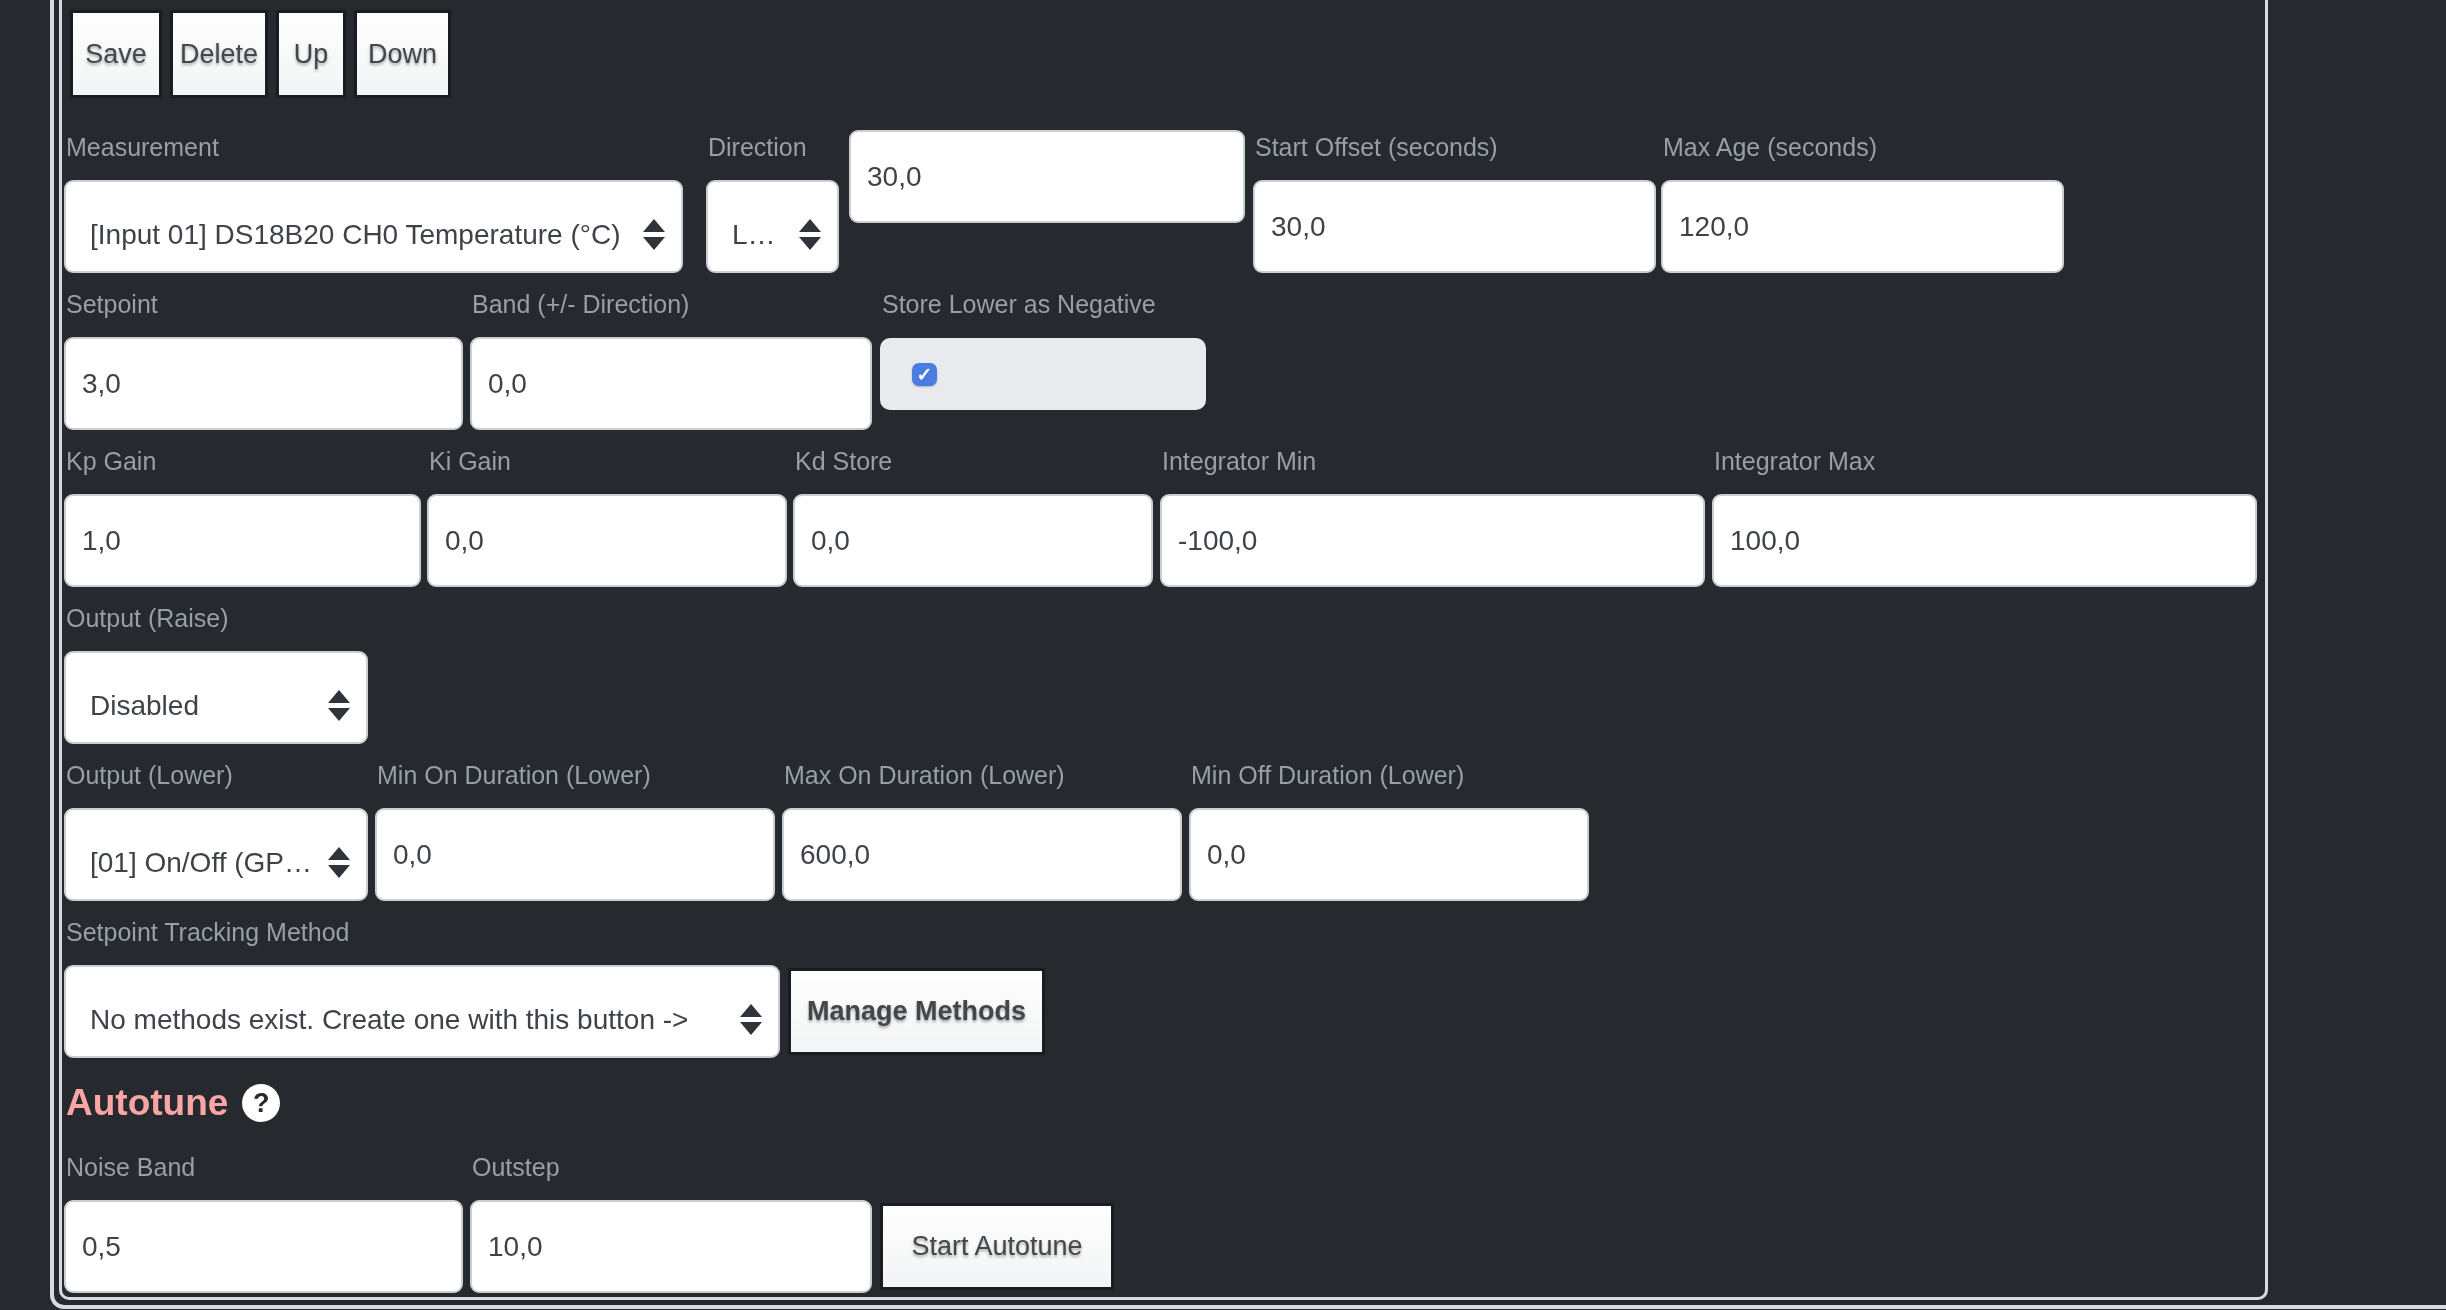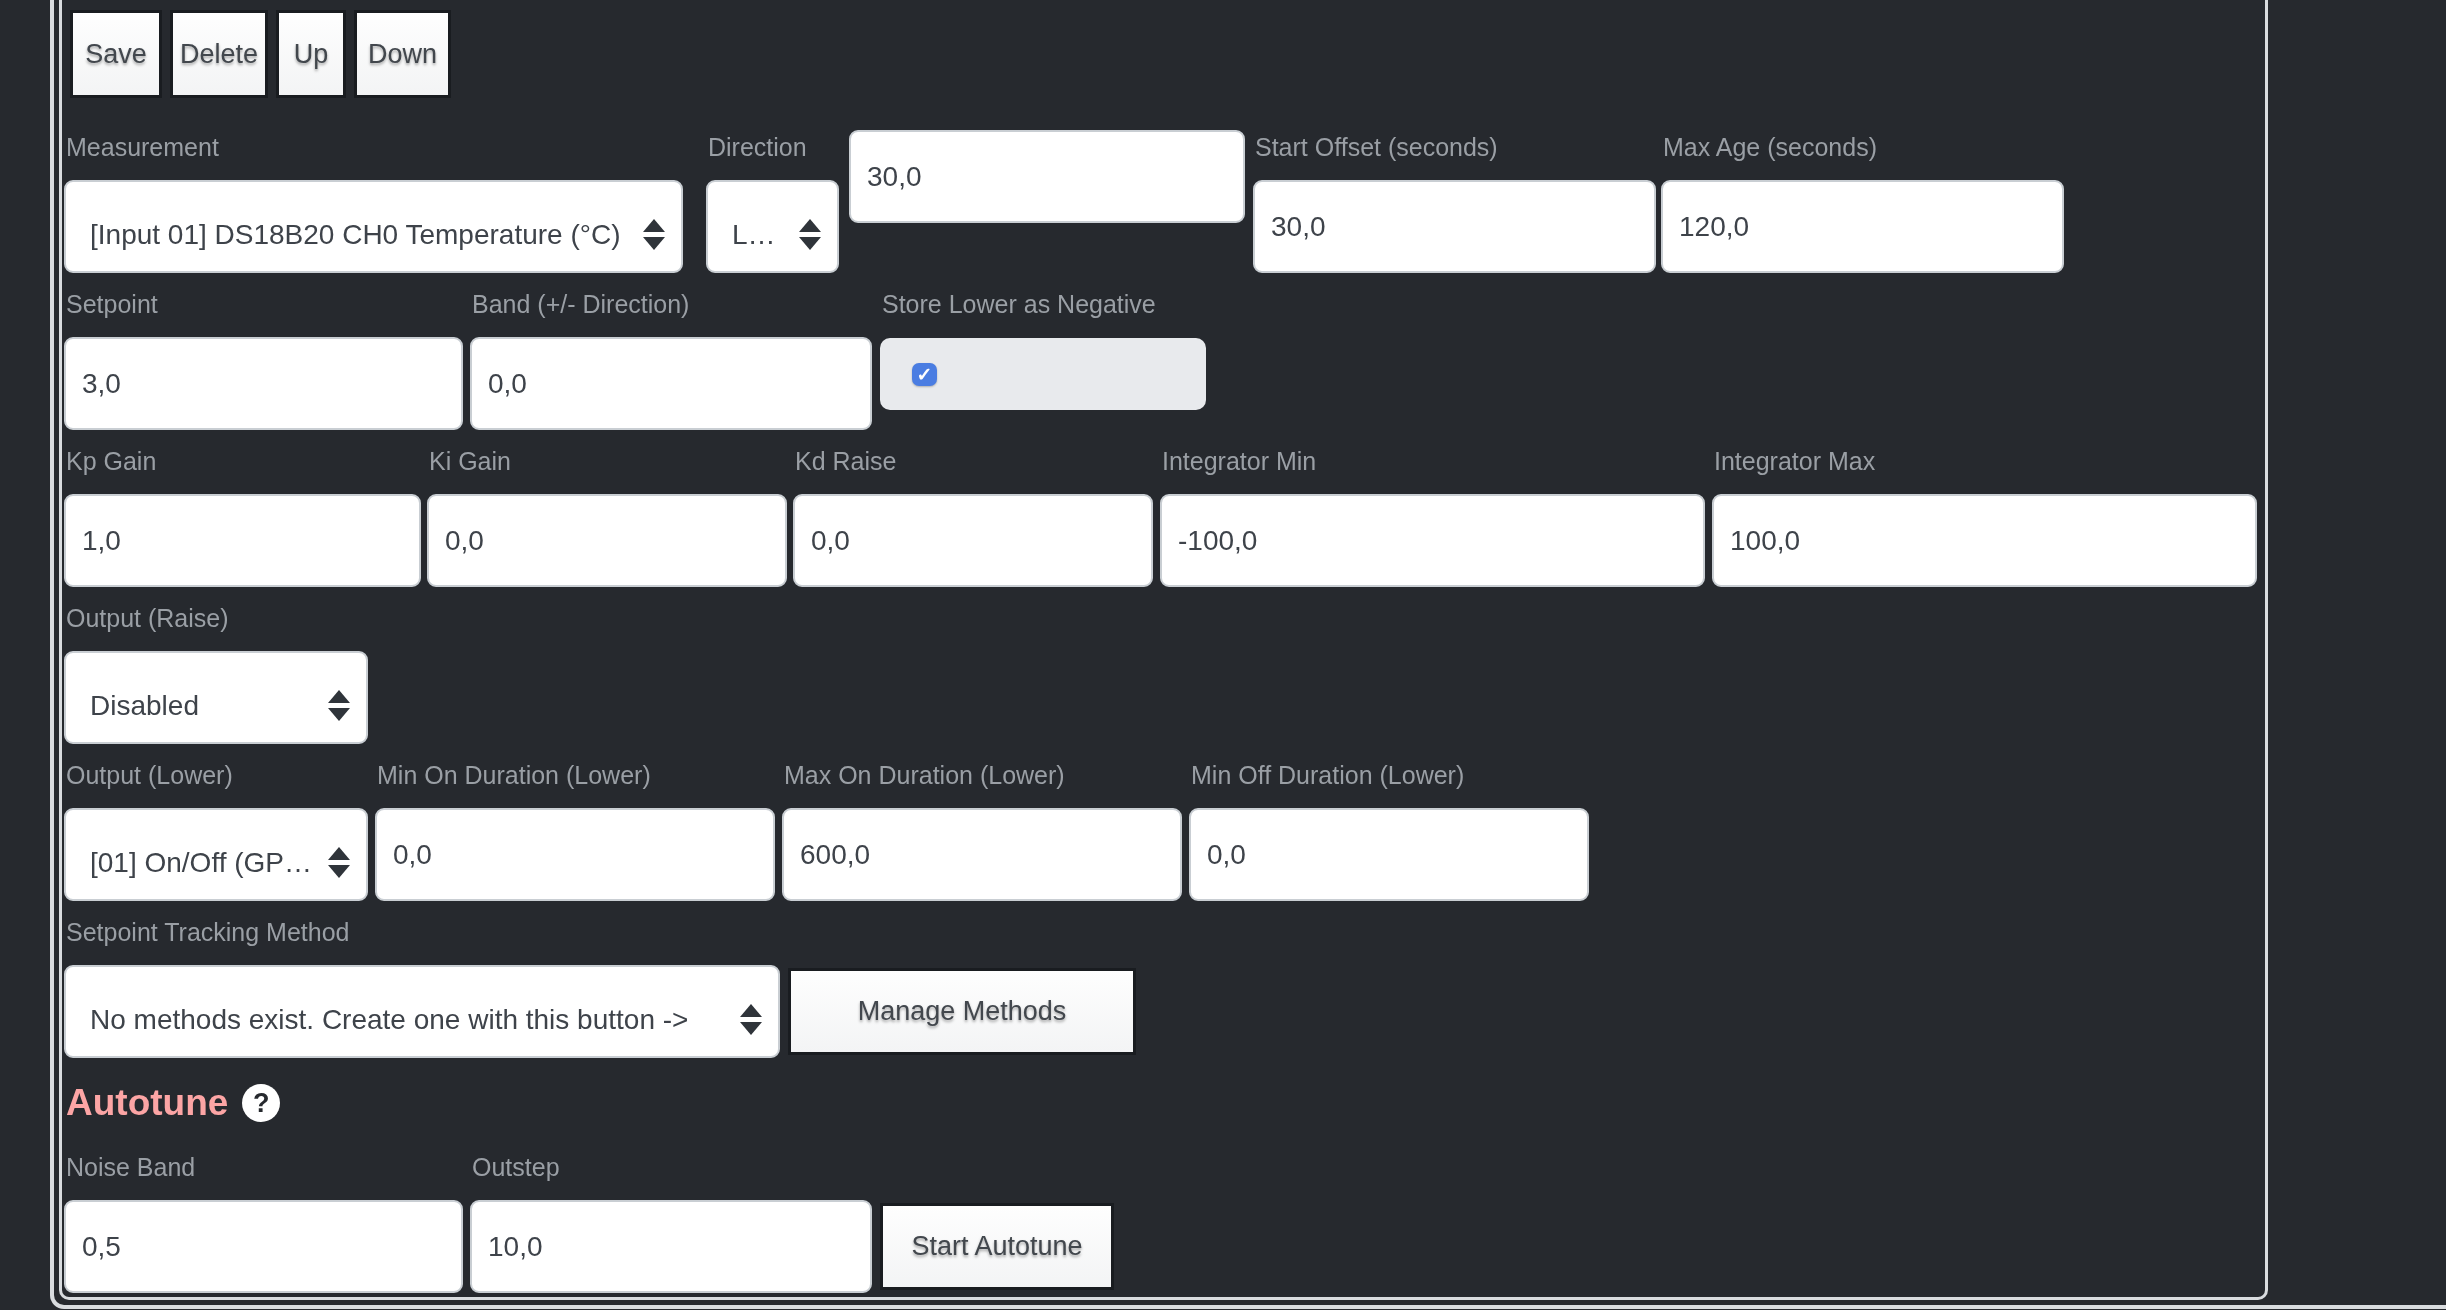--- a/index.html
+++ b/index.html
@@ -27,21 +27,21 @@
     height:88px; background:linear-gradient(#fefefe,#f3f4f5);
     border:3px solid #191c20; border-radius:0;
     color:#42474d; font-size:27px; font-family:"Liberation Sans", sans-serif;
     text-shadow:0 2px 3px rgba(0,0,0,0.35);
     display:flex; align-items:center; justify-content:center;
     cursor:pointer;
   }
   .btn-save { width:92px; } .btn-delete { width:98px; }
   .btn-up { width:70px; } .btn-down { width:97px; }
   .btn-wide { font-weight:500; margin-top:3px; height:87px; }
-  .btn-manage { width:348px; }
+  .btn-manage { width:257px;font-weight:bold; }
   .btn-autotune { width:234px; }
   
   .form-row { display:flex; align-items:flex-start; margin-bottom:14px; }
   .field { display:flex; flex-direction:column; }
   .field-label {
     height:50px; font-size:25px; color:#9a9fa5; padding-top:3px; padding-left:2px;
     white-space:nowrap;
   }
   .tb, .sel {
     height:93px; background:#fff; border:2px solid #c9ced3; border-radius:9px;
@@ -169,21 +169,21 @@
   <div class="form-row">
     <div class="field w-kp">
       <div class="field-label">Kp Gain</div>
       <input class="tb" value="1,0" style="">
     </div>
     <div class="field w-ki">
       <div class="field-label">Ki Gain</div>
       <input class="tb" value="0,0" style="">
     </div>
     <div class="field w-kd">
-      <div class="field-label">Kd Raise</div>
+      <div class="field-label">Kd Store</div>
       <input class="tb" value="0,0" style="">
     </div>
     <div class="field w-intmin">
       <div class="field-label">Integrator Min</div>
       <input class="tb" value="-100,0" style="">
     </div>
     <div class="field w-intmax">
       <div class="field-label">Integrator Max</div>
       <input class="tb" value="100,0" style="">
     </div>

